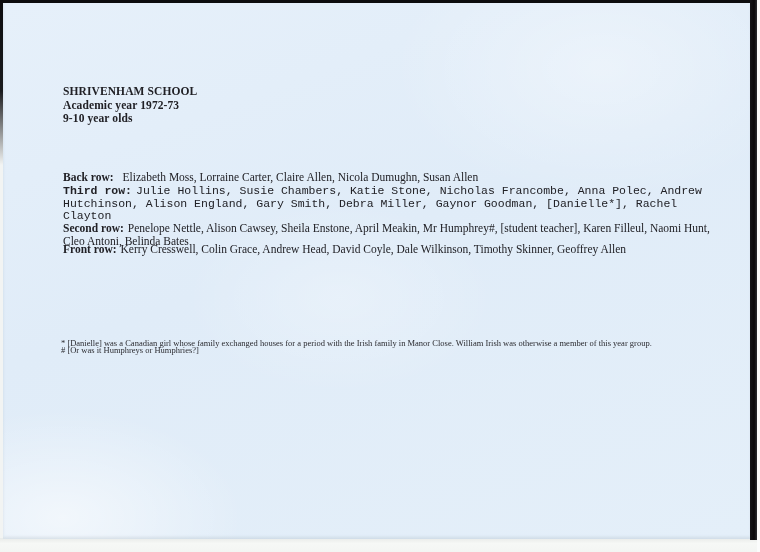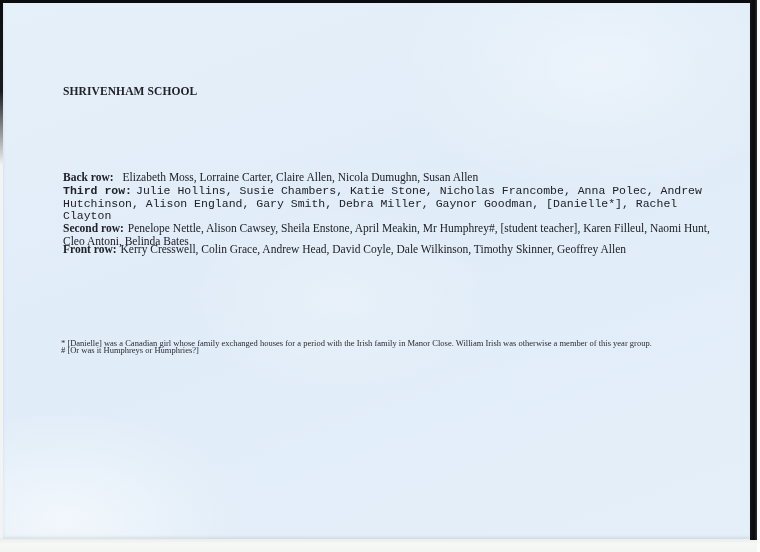--- a/index.html
+++ b/index.html
@@ -107,20 +107,22 @@
 
 <div class="screenshot">
 
   <div class="edge-bottom"></div>
 
   <div class="paper">
     <div class="content">
 
       <div class="header">
         <div>SHRIVENHAM SCHOOL</div>
+        <div>Academic year 1972-73</div>
+        <div>9-10 year olds</div>
       </div>
 
       <div class="row back">
         <span class="row-label">Back row:</span><span>Elizabeth Moss, Lorraine Carter, Claire Allen, Nicola Dumughn, Susan Allen</span>
       </div>
 
       <div class="row third">
         <span class="row-label">Third row:</span><span>Julie Hollins, Susie Chambers, Katie Stone, Nicholas Francombe, Anna Polec, Andrew Hutchinson, Alison England, Gary Smith, Debra Miller, Gaynor Goodman, [Danielle*], Rachel Clayton</span>
       </div>
 

